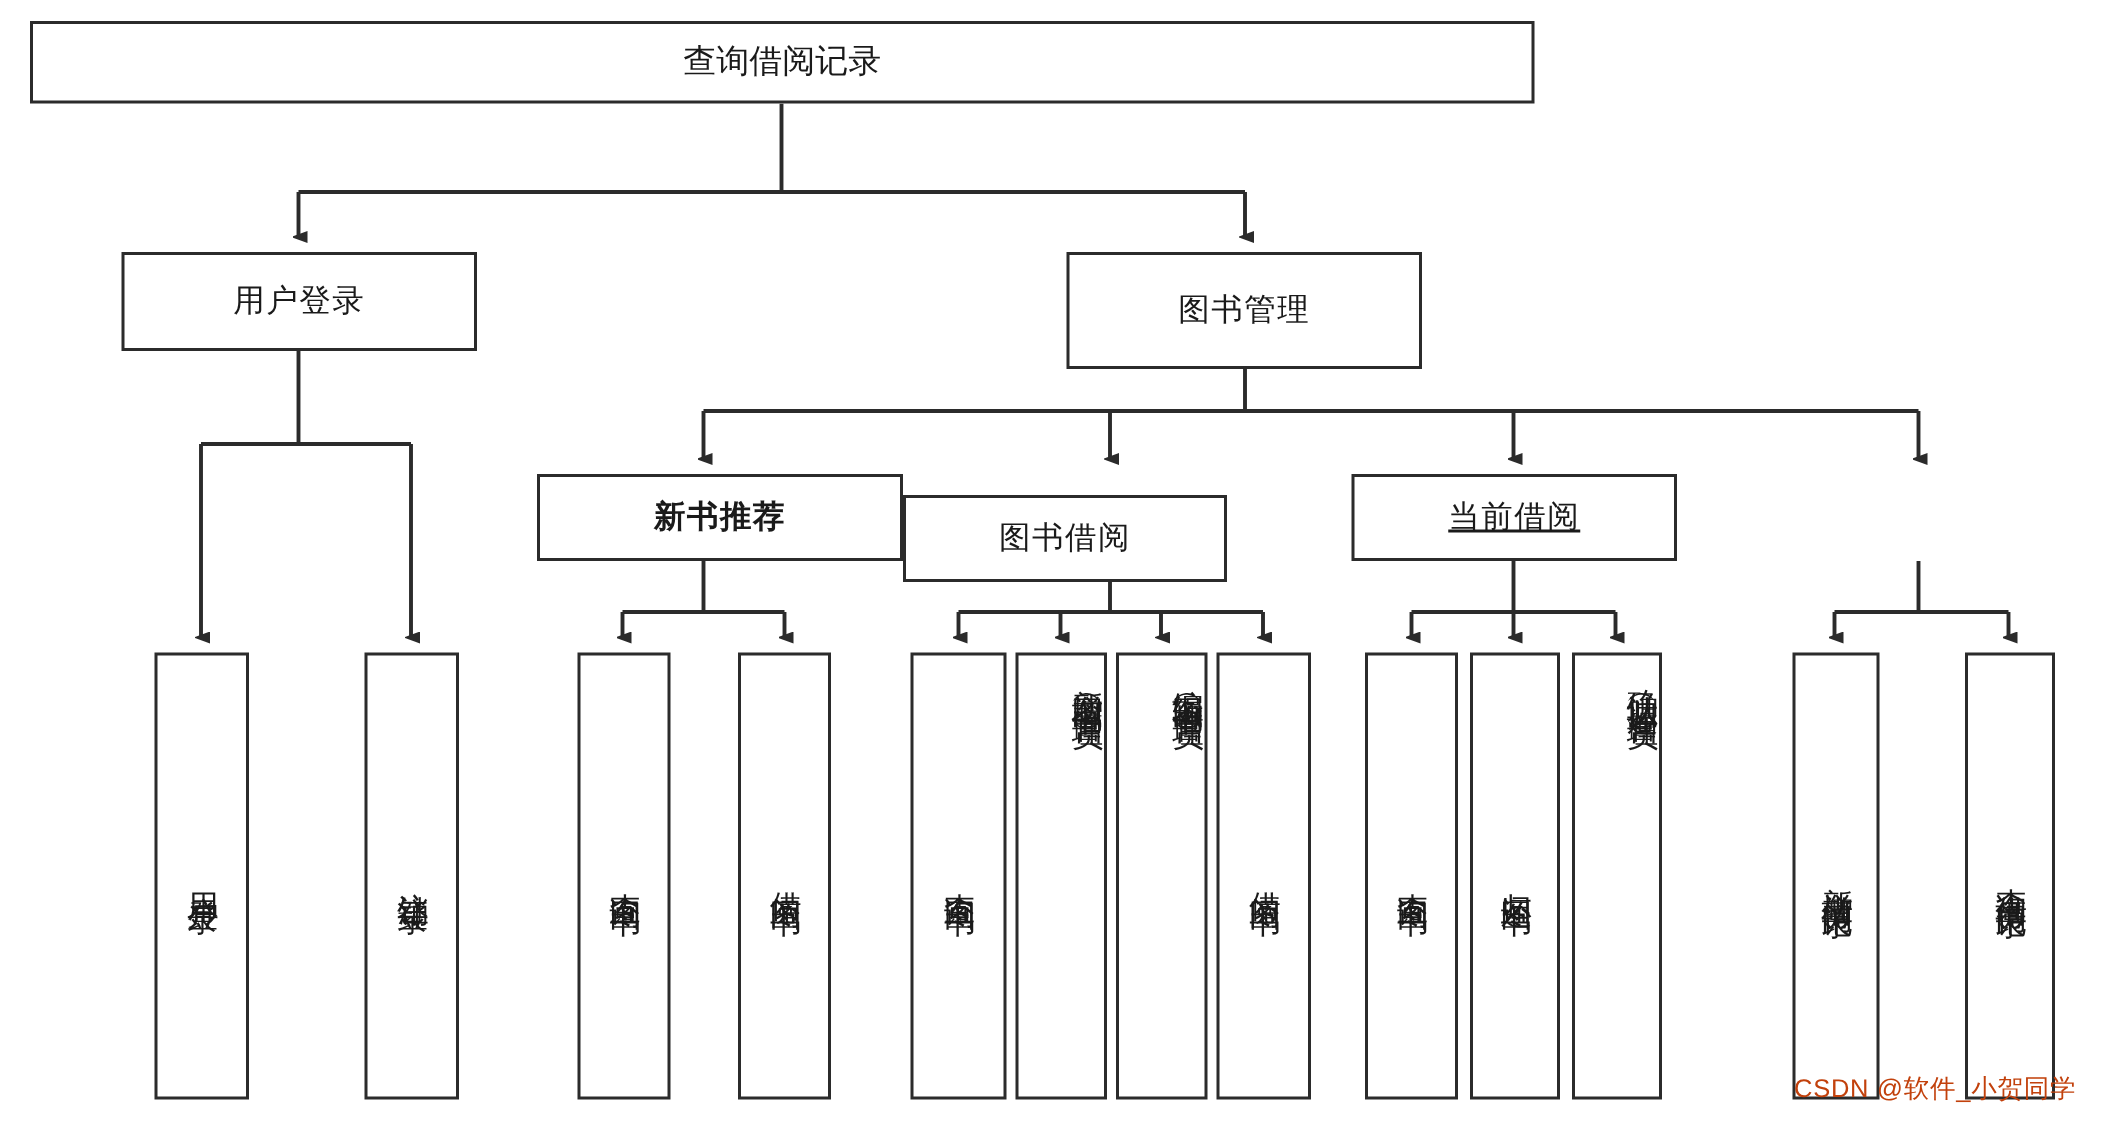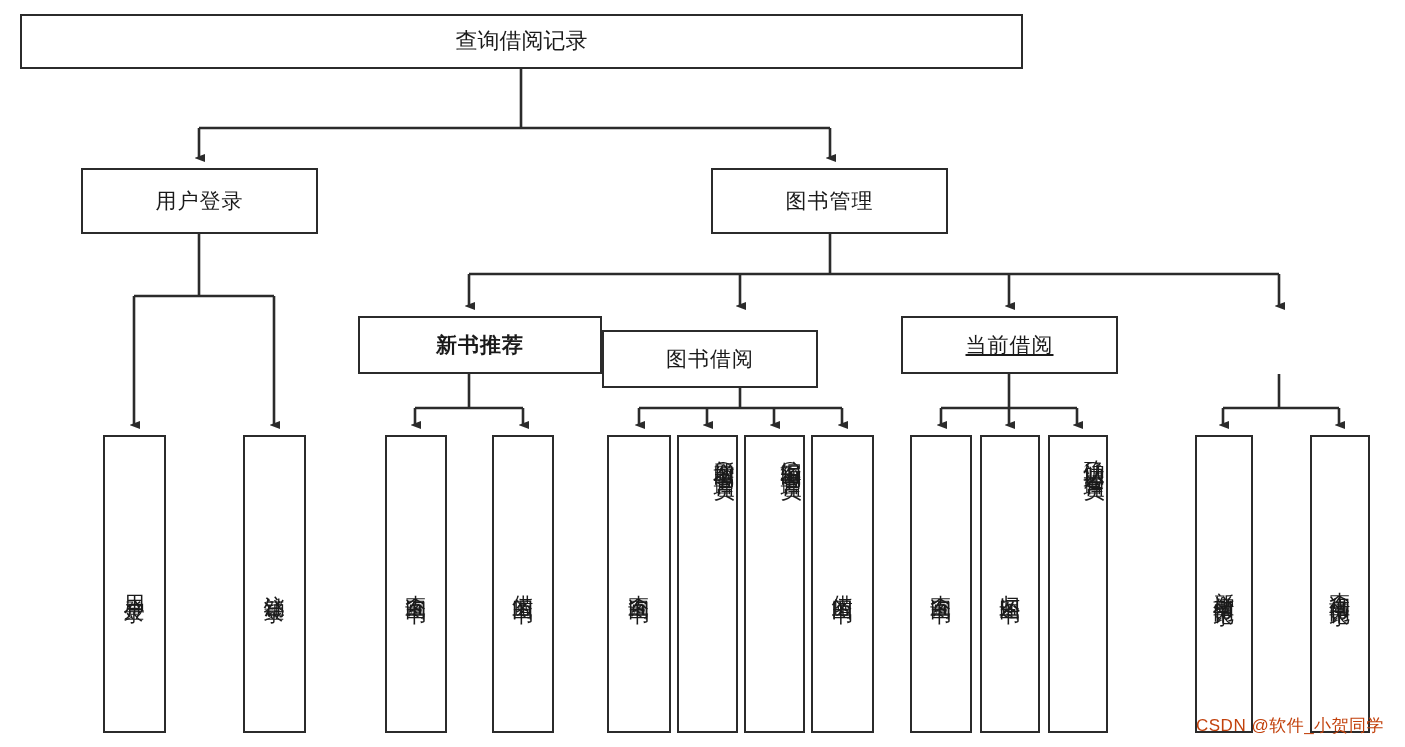--- a/index.html
+++ b/index.html
@@ -127,21 +127,21 @@
     </g>
   </svg>
 
   <div class="node root" style="left:20px; top:14px; width:1003px; height:55px;">
     <span>查询借阅记录</span>
   </div>
 
   <div class="node h" style="left:81px; top:168px; width:237px; height:66px;">
     <span>用户登录</span>
   </div>
-  <div class="node h" style="left:711px; top:168px; width:237px; height:66px;">
+  <div class="node h" style="left:711px; top:168px; width:237px; height:78px;">
     <span>图书管理</span>
   </div>
 
   <div class="node h" style="left:358px; top:316px; width:244px; height:58px;font-weight:bold;">
     <span>新书推荐</span>
   </div>
   <div class="node h" style="left:602px; top:316px; width:216px; height:58px;margin-top:14px;">
     <span>图书借阅</span>
   </div>
   <div class="node h" style="left:901px; top:316px; width:217px; height:58px;text-decoration:underline;">

